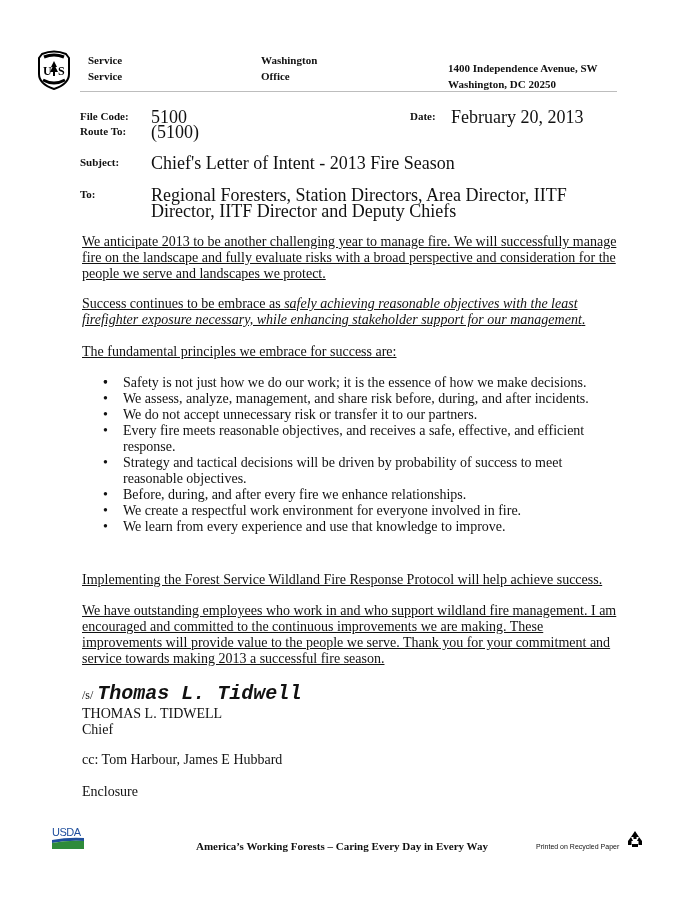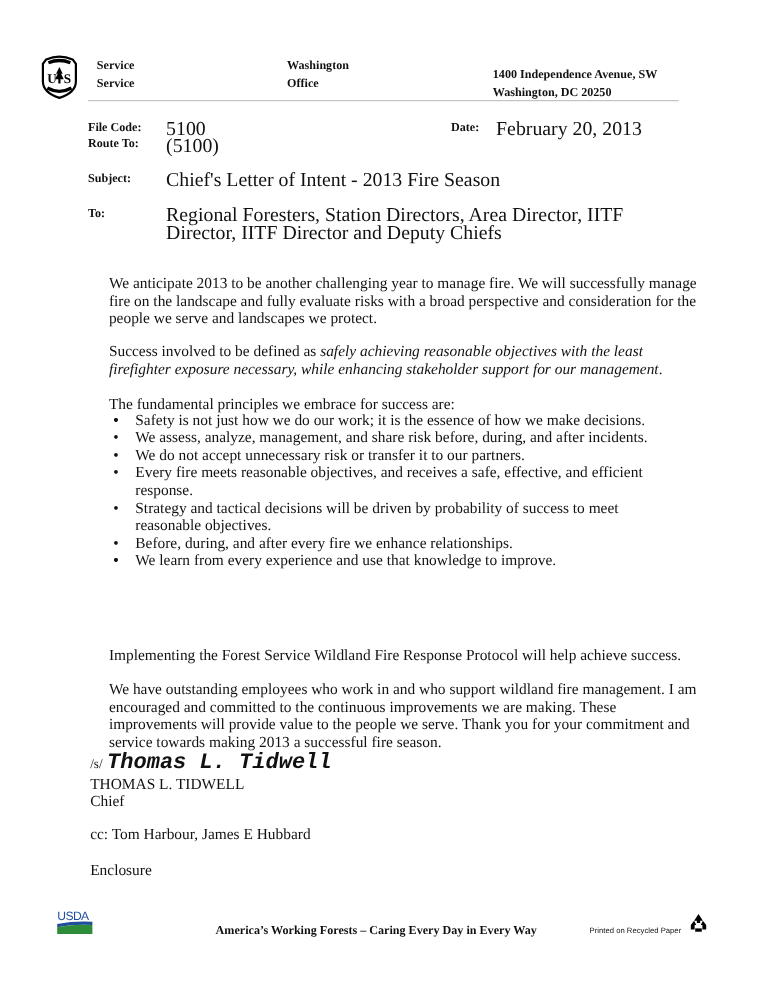--- a/index.html
+++ b/index.html
@@ -4,21 +4,21 @@
 <style>
   html, body { margin: 0; padding: 0; background: #ffffff; }
   body { width: 696px; height: 900px; position: relative; overflow: hidden;
          font-family: "Liberation Serif", serif; color: #111; }
   .abs { position: absolute; }
   .hdr { font-weight: bold; font-size: 11px; line-height: 16px; }
   .rule { position: absolute; left: 80px; top: 91px; width: 537px; height: 1px; background: #bdbdbd; }
   .lbl { font-weight: bold; font-size: 11px; }
   .val { font-size: 18px; line-height: 16px; }
   .body-text { font-size: 14px; line-height: 16px; }
-  p { margin: 17px; }
+  p { margin: 0; text-decoration: underline; }
   .para { position: absolute; left: 82px; width: 540px; font-size: 14px; line-height: 16px; }
   ul.bullets { position: absolute; left: 82px; top: 375px; width: 540px; margin: 0; padding: 0; list-style: none; font-size: 14px; line-height: 16px; }
   ul.bullets li { position: relative; padding-left: 41px; }
   ul.bullets li .dot { position: absolute; left: 21px; top: 0; }
   .sig { font-family: "Liberation Mono", monospace; font-weight: bold; font-style: italic; font-size: 20px; }
   .slash { font-size: 12px; }
   .footer-motto { font-weight: bold; font-size: 11px; }
   .footer-recycled { font-family: "Liberation Sans", sans-serif; font-size: 7px; }
 </style>
 </head>
@@ -58,33 +58,33 @@
 <div class="abs val" style="left:451px; top:109px;">February 20, 2013</div>
 
 <div class="abs lbl" style="left:80px; top:156px; width:59px;">Subject:</div>
 <div class="abs val" style="left:151px; top:155px;">Chief's Letter of Intent - 2013 Fire Season</div>
 
 <div class="abs lbl" style="left:80px; top:188px; width:59px;">To:</div>
 <div class="abs val" style="left:151px; top:187px; width:460px;">Regional Foresters, Station Directors, Area Director, IITF Director, IITF Director and Deputy Chiefs</div>
 
 <p class="para" style="top:234px;">We anticipate 2013 to be another challenging year to manage fire.  We will successfully manage fire on the landscape and fully evaluate risks with a broad perspective and consideration for the people we serve and landscapes we protect.</p>
 
-<p class="para" style="top:296px;"><span>Success involved to be defined as </span><i>safely achieving reasonable objectives with the least firefighter exposure necessary, while enhancing stakeholder support for our management</i><span>.</span></p>
+<p class="para" style="top:296px;"><span>Success continues to be embrace as </span><i>safely achieving reasonable objectives with the least firefighter exposure necessary, while enhancing stakeholder support for our management</i><span>.</span></p>
 
 <p class="para" style="top:344px;">The fundamental principles we embrace for success are:</p>
 
 <ul class="bullets">
   <li><span class="dot">•</span></li>
   <li><span class="dot">•</span><span>Safety is not just how we do our work; it is the essence of how we make decisions.</span></li>
   <li><span class="dot">•</span><span>We assess, analyze, management, and share risk before, during, and after incidents.</span></li>
   <li><span class="dot">•</span><span>We do not accept unnecessary risk or transfer it to our partners.</span></li>
   <li><span class="dot">•</span><span>Every fire meets reasonable objectives, and receives a safe, effective, and efficient response.</span></li>
   <li><span class="dot">•</span><span>Strategy and tactical decisions will be driven by probability of success to meet reasonable objectives.</span></li>
   <li><span class="dot">•</span><span>Before, during, and after every fire we enhance relationships.</span></li>
-  <li><span class="dot">•</span></li>
+  <li><span class="dot">•</span><span>We create a respectful work environment for everyone involved in fire.</span></li>
   <li><span class="dot">•</span><span>We learn from every experience and use that knowledge to improve.</span></li>
 </ul>
 
 <p class="para" style="top:572px;">Implementing the Forest Service Wildland Fire Response Protocol will help achieve success.</p>
 
 <p class="para" style="top:603px;">We have outstanding employees who work in and who support wildland fire management.  I am encouraged and committed to the continuous improvements we are making.  These improvements will provide value to the people we serve.  Thank you for your commitment and service towards making 2013 a successful fire season.</p>
 
 <div class="abs" style="left:82px; top:682px;">
   <span class="slash">/s/</span>
   <span class="sig">Thomas L. Tidwell</span>

